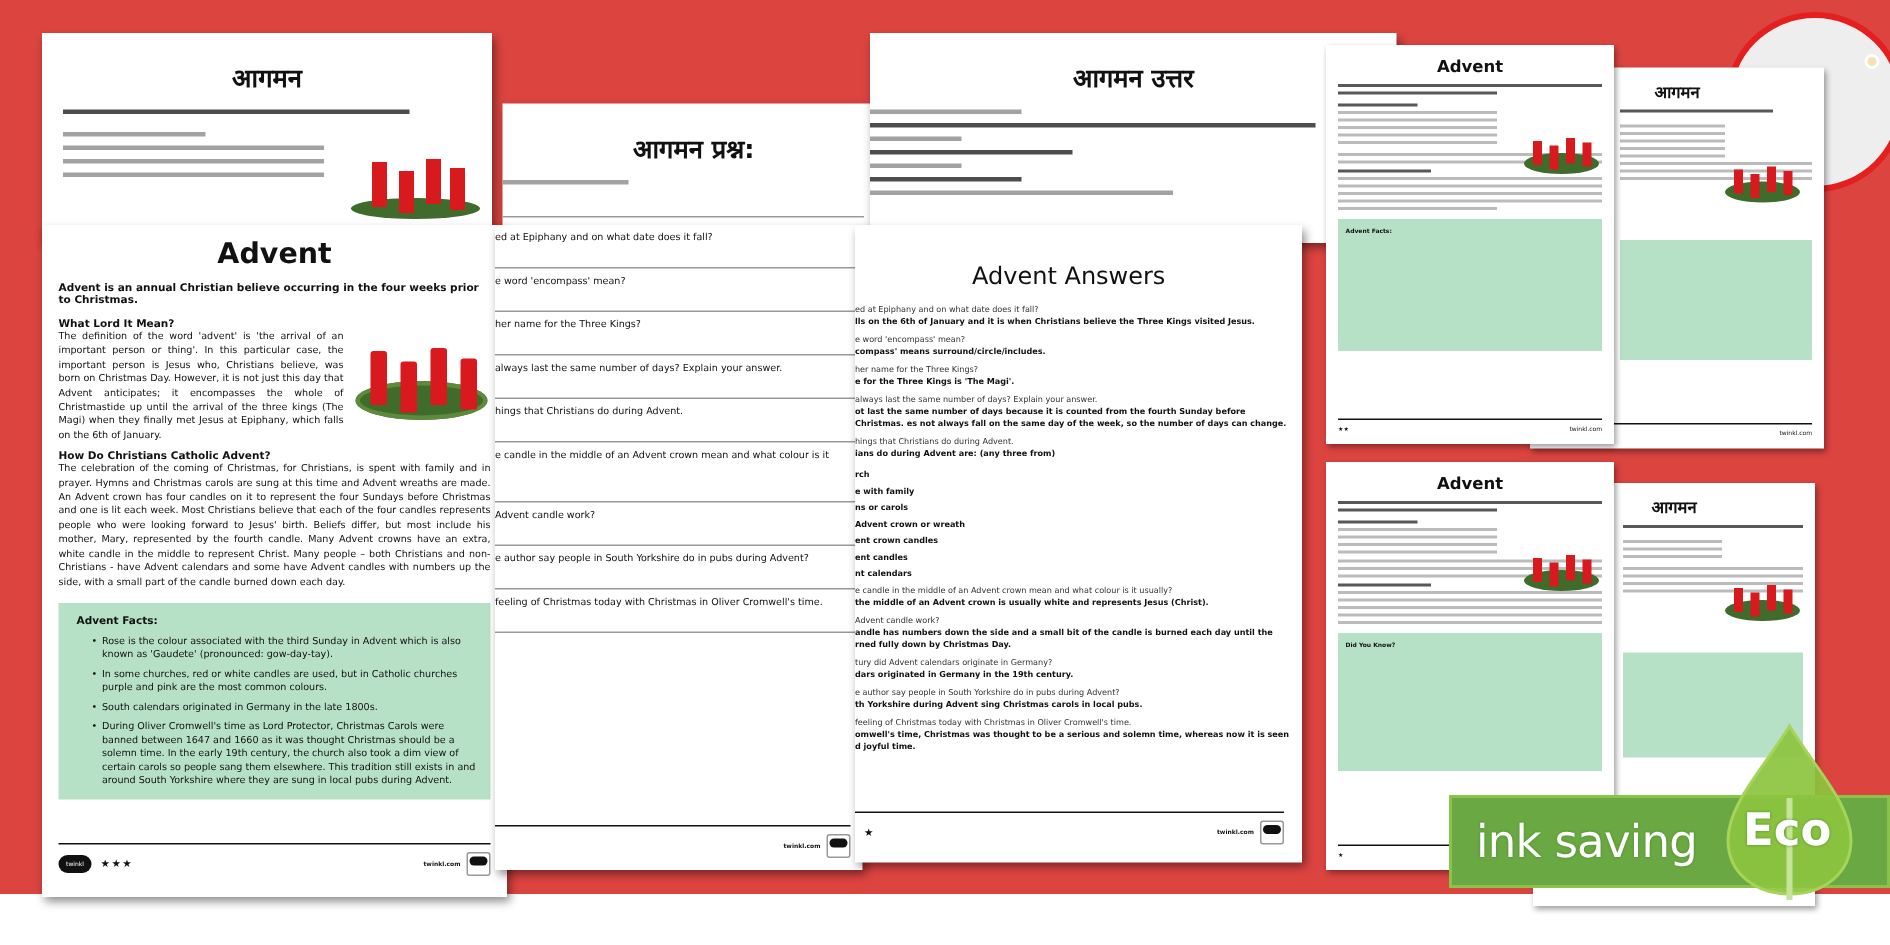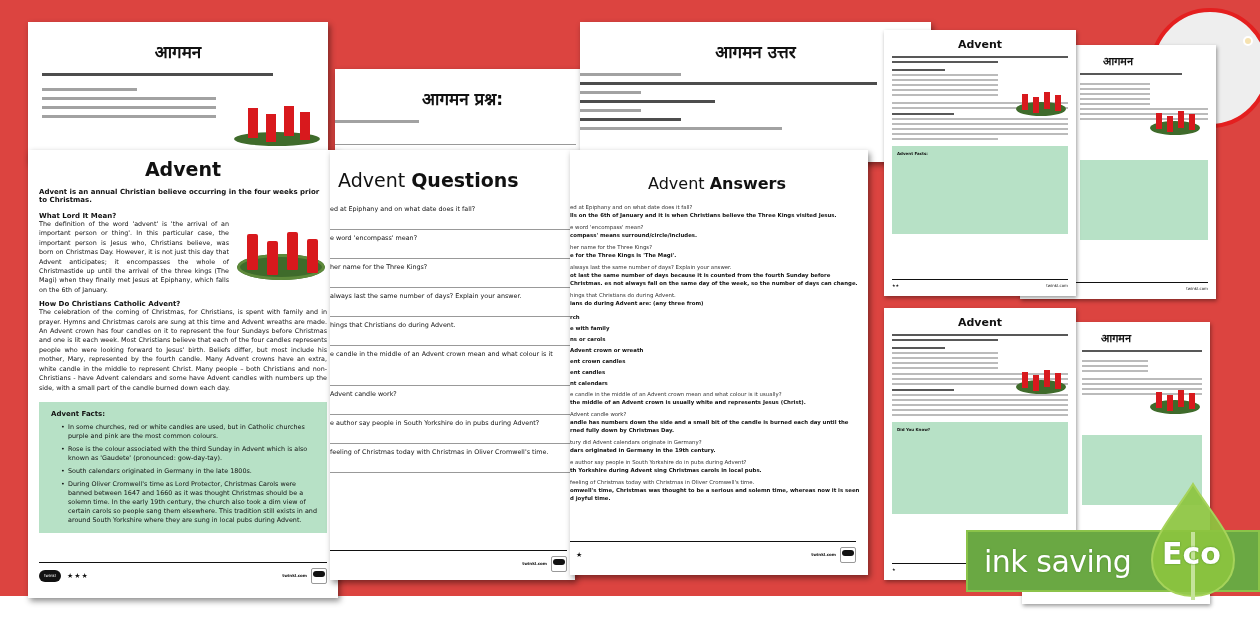--- a/index.html
+++ b/index.html
@@ -73,21 +73,21 @@
   .badge { width: 16px; height: 16px; border: 1px solid #999; border-radius: 2px; display: flex; align-items: flex-start; justify-content: center; }
   .badge .cup { width: 12px; height: 6px; background: #111; border-radius: 4px; margin-top: 2px; }
 
   #questions-page h1 { font-size: 19px; font-weight: normal; margin: 19px 0 10px 0; padding-left: 8px; text-align: left; padding-left: 8px; }
   #questions-page h1 b { font-weight: bold; }
   .q { font-size: 6.4px; padding: 4px 0 14px 0; border-bottom: 1px solid #999; margin-right: 0; height: 29px; }
   .q.tall { height: 40px; }
   .qlist { padding-left: 0; }
 
   #answers-page h1 { font-size: 16px; font-weight: normal; margin: 24px 0 10px 0; text-align: left; padding-left: 78px; }
-  #answers-page h1 b { font-weight: bold; }
+  #answers-page h1 b { font-weight: normal; }
   .alist { font-size: 5.4px; line-height: 8px; padding-right: 8px; }
   .aq { color: #333; }
   .aa { font-weight: bold; color: #111; margin-bottom: 4px; }
   .aa.list { margin-bottom: 3px; }
 
   
   .thumb { position: absolute; background: #fff; box-shadow: 1px 2px 4px rgba(0,0,0,.4); overflow: hidden; }
   #thumb-advent-1 { left: 884px; top: 30px; width: 192px; height: 266px; }
   #thumb-advent-2 { left: 884px; top: 308px; width: 192px; height: 272px; }
   #thumb-hindi-2 { left: 1022px; top: 322px; width: 188px; height: 282px; }
@@ -175,42 +175,41 @@
       <div class="candle" style="left:32px;bottom:7px;height:34px"></div>
       <div class="candle" style="left:52px;bottom:12px;height:38px"></div>
       <div class="candle" style="left:72px;bottom:9px;height:34px"></div>
     </div>
   </div>
   <div class="sub" style="margin-top:5px">How Do Christians Catholic Advent?</div>
   <div class="para">The celebration of the coming of Christmas, for Christians, is spent with family and in prayer. Hymns and Christmas carols are sung at this time and Advent wreaths are made. An Advent crown has four candles on it to represent the four Sundays before Christmas and one is lit each week. Most Christians believe that each of the four candles represents people who were looking forward to Jesus' birth. Beliefs differ, but most include his mother, Mary, represented by the fourth candle. Many Advent crowns have an extra, white candle in the middle to represent Christ. Many people – both Christians and non-Christians - have Advent calendars and some have Advent candles with numbers up the side, with a small part of the candle burned down each day.</div>
   <div class="facts">
     <div class="ftitle">Advent Facts:</div>
     <ul>
+      <li>Rose is the colour associated with the third Sunday in Advent which is also known as 'Gaudete' (pronounced: gow-day-tay).</li>
       <li>In some churches, red or white candles are used, but in Catholic churches purple and pink are the most common colours.</li>
-      <li>Rose is the colour associated with the third Sunday in Advent which is also known as 'Gaudete' (pronounced: gow-day-tay).</li>
       <li>South calendars originated in Germany in the late 1800s.</li>
       <li>During Oliver Cromwell's time as Lord Protector, Christmas Carols were banned between 1647 and 1660 as it was thought Christmas should be a solemn time. In the early 19th century, the church also took a dim view of certain carols so people sang them elsewhere. This tradition still exists in and around South Yorkshire where they are sung in local pubs during Advent.</li>
     </ul>
   </div>
   <div class="footer">
     <div style="display:flex;align-items:center">
       <div class="logo">twinkl</div>
       <span class="stars">★★★</span>
     </div>
     <div class="fright">
       <span>twinkl.com</span>
       <div class="badge">
           <div class="cup"></div>
         </div>
     </div>
   </div>
 </div>
 
 <div class="page" id="questions-page" style="z-index:0">
-  <h1 style="padding-left:8px"><span>Advent </span><b>Questions</b></h1>
   <div class="qlist">
     <div class="q">ed at Epiphany and on what date does it fall?</div>
     <div class="q">e word 'encompass' mean?</div>
     <div class="q">her name for the Three Kings?</div>
     <div class="q">always last the same number of days? Explain your answer.</div>
     <div class="q">hings that Christians do during Advent.</div>
     <div class="q tall">e candle in the middle of an Advent crown mean and what colour is it</div>
     <div class="q">Advent candle work?</div>
     <div class="q">e author say people in South Yorkshire do in pubs during Advent?</div>
     <div class="q">feeling of Christmas today with Christmas in Oliver Cromwell's time.</div>

